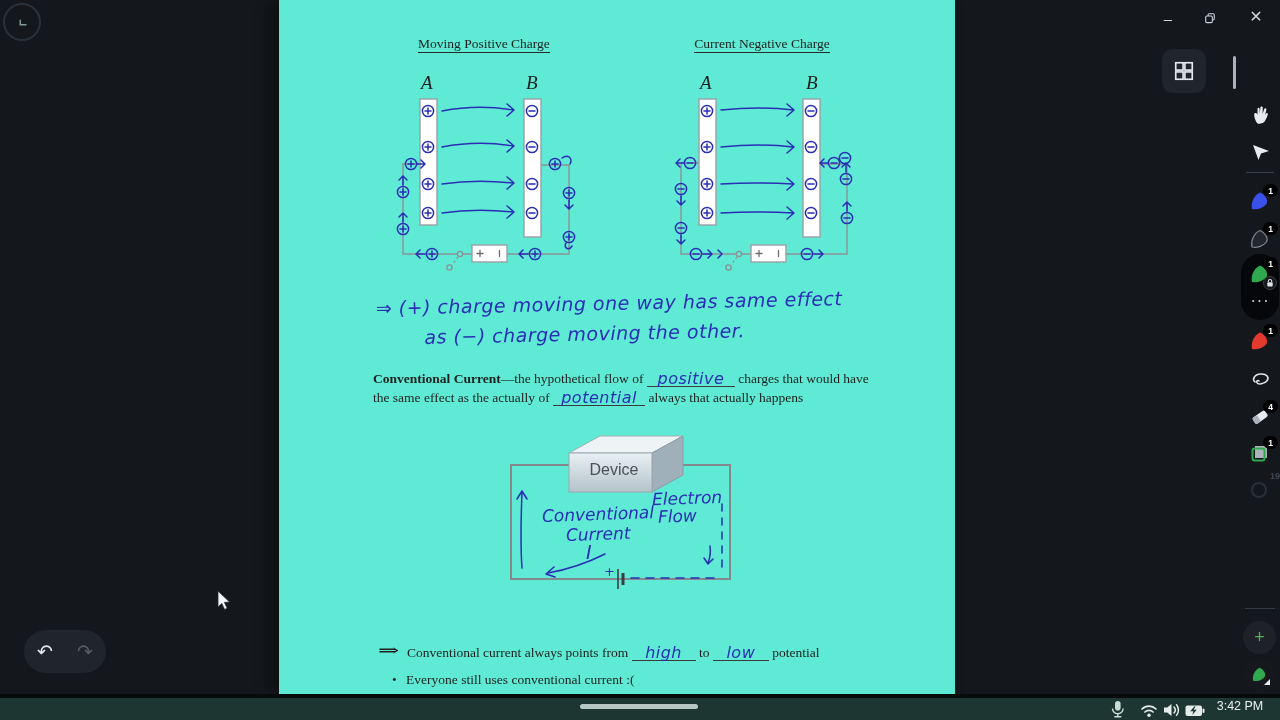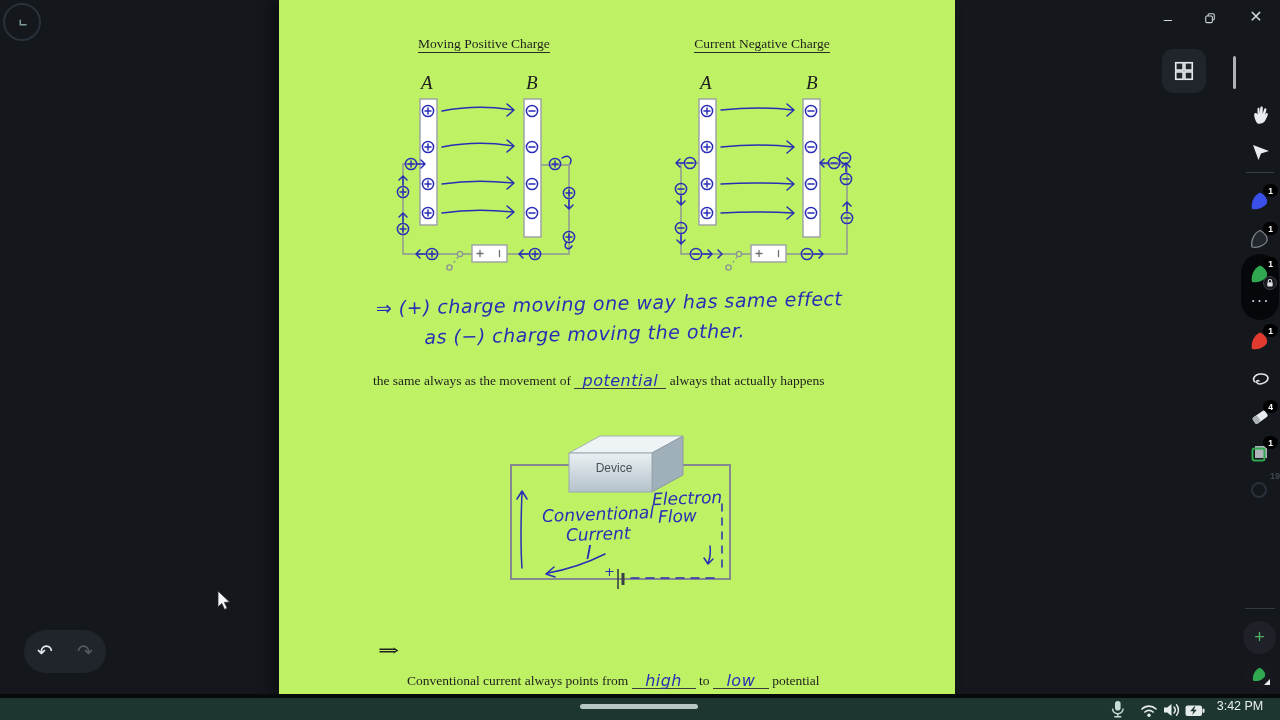--- a/index.html
+++ b/index.html
@@ -1,20 +1,20 @@
 <!DOCTYPE html>
 <html><head>
 <meta charset="utf-8">
 <style>
   html,body{margin:0;padding:0;background:#0b0d11;}
   #screen{position:relative;width:1280px;height:720px;background:#14171c;overflow:hidden;
           font-family:"Liberation Sans","DejaVu Sans",sans-serif;}
   .abs{position:absolute;}
   
-  #page{position:absolute;left:279px;top:0;width:676px;height:694px;background:#bef264;
+  #page{position:absolute;left:279px;top:0;width:676px;height:694px;background:#5eead4;
         box-shadow:-8px 0 14px rgba(0,0,0,.4);}
   .print{font-family:"Liberation Serif","DejaVu Serif",serif;color:#1f1f1f;}
   .fig-title{font-size:13.5px;text-align:center;}
   .fig-title span{border-bottom:1px solid #2a2a2a;padding-bottom:1px;}
   .plate-label{font-family:"Liberation Serif","DejaVu Serif",serif;font-style:italic;
                font-size:19px;color:#1f1f1f;}
   .hand{font-family:"DejaVu Sans",sans-serif;font-style:italic;color:#2a2eb5;}
   .note{font-size:19px;letter-spacing:.5px;transform:rotate(-1.2deg);line-height:30px;white-space:nowrap;}
   .bodytext{font-size:13.5px;line-height:17px;white-space:nowrap;}
   .blank{display:inline-block;border-bottom:1.2px solid #3b3b3b;text-align:center;
@@ -191,22 +191,27 @@
         <use href="#qminus" x="183" y="62"></use>
       </g>
     </svg>
 
     <div class="abs hand note" style="left:97px;top:288px;">
       <div>⇒ (+) charge moving one way has same effect</div>
       <div style="margin-left:48px">as (−) charge moving the other.</div>
     </div>
 
     <div class="abs print bodytext" style="left:94px;top:370px;">
+      <div>
+        <b>Conventional Current</b><span>—the hypothetical flow of</span>
+        <span class="blank" style="width:88px"><span class="hand">positive</span></span>
+        <span>charges that would have</span>
+      </div>
       <div style="margin-top:2px">
-        <span>the same always as the movement of</span>
+        <span>the same effect as the actually of</span>
         <span class="blank" style="width:92px"><span class="hand">potential</span></span>
         <span>always that actually happens</span>
       </div>
     </div>
 
     <svg class="abs" style="left:226px;top:432px;" width="230" height="158" viewBox="0 0 230 158">
       <rect class="wire2" x="6" y="33" width="219" height="114"></rect>
       <g>
         <polygon points="64,21 95,4 178,4 147,21" fill="#eef4f6" stroke="#a3b0b8" stroke-width="1"></polygon>
         <polygon points="147,21 178,4 178,43 147,60" fill="#9fb0ba" stroke="#8d9aa3" stroke-width="1"></polygon>
@@ -219,35 +224,39 @@
       <g>
         <path class="ink" stroke-dasharray="8,7" d="M126,146 H214"></path>
         <path class="ink" stroke-dasharray="7,7" d="M217,72 V138"></path>
         <path class="ink" d="M205,114 C206,121 205,126 203,131 M199,126 L203,132 L208,127"></path>
       </g>
       <g>
         <path class="ink" d="M17,136 C15,110 16,85 17,60 M12,67 L17,59 L22,67"></path>
         <path class="ink" d="M100,122 C80,132 60,138 43,141 M49,135 L41,142 L50,145"></path>
       </g>
     </svg>
-    <div class="abs" style="left:296px;top:461px;width:78px;text-align:center;font-size:12px;color:#49525a;">Device</div>
+    <div class="abs" style="left:296px;top:461px;width:78px;text-align:center;font-size:16px;color:#49525a;">Device</div>
     <div class="abs hand dev-hand" style="left:263px;top:504px;">Conventional</div>
     <div class="abs hand dev-hand" style="left:287px;top:524px;">Current</div>
     <div class="abs hand" style="left:307px;top:541px;font-size:19px;">I</div>
     <div class="abs hand dev-hand" style="left:373px;top:488px;">Electron</div>
     <div class="abs hand dev-hand" style="left:379px;top:506px;">Flow</div>
     <div class="abs hand" style="left:325px;top:564px;font-size:13px;">+</div>
 
     <div class="abs print" style="left:99px;top:640px;font-size:17px;transform:scaleX(1.5);transform-origin:left;">⇒</div>
-    <div class="abs print bodytext" style="left:128px;top:672px;">
+    <div class="abs print bodytext" style="left:128px;top:644px;">
       <span>Conventional current always points from</span>
       <span class="blank" style="width:64px"><span class="hand">high</span></span>
       <span>to</span>
       <span class="blank" style="width:56px"><span class="hand">low</span></span>
       <span>potential</span>
+    </div>
+    <div class="abs print bodytext" style="left:113px;top:671px;">
+      <span>•</span>
+      <span style="margin-left:6px">Everyone still uses conventional current :(</span>
     </div>
   </div>
 
   <div class="winbtn" style="left:1156px;top:6px;font-size:15px;">
       <span>–</span>
     </div>
   <div class="winbtn" style="left:1198px;top:6px;">
     <svg width="14" height="14" viewBox="0 0 18 18">
       <rect x="3.5" y="6.5" width="8.5" height="8.5" rx="1.5" fill="none" stroke="#cfd4d9" stroke-width="1.4"></rect>
       <path d="M6.5,6.5 V5 a1.5,1.5 0 0 1 1.5,-1.5 H13 a1.5,1.5 0 0 1 1.5,1.5 V10 a1.5,1.5 0 0 1 -1.5,1.5 H12.5" fill="none" stroke="#cfd4d9" stroke-width="1.4"></path>

